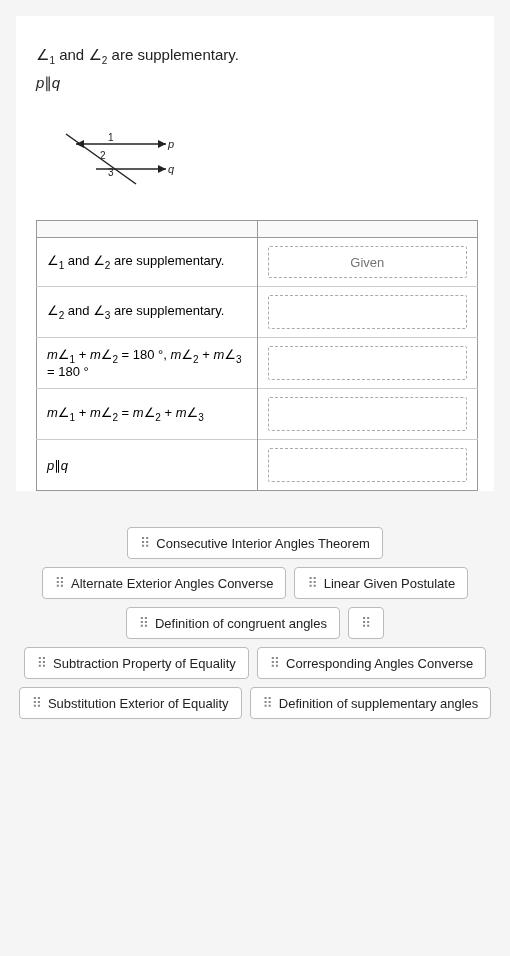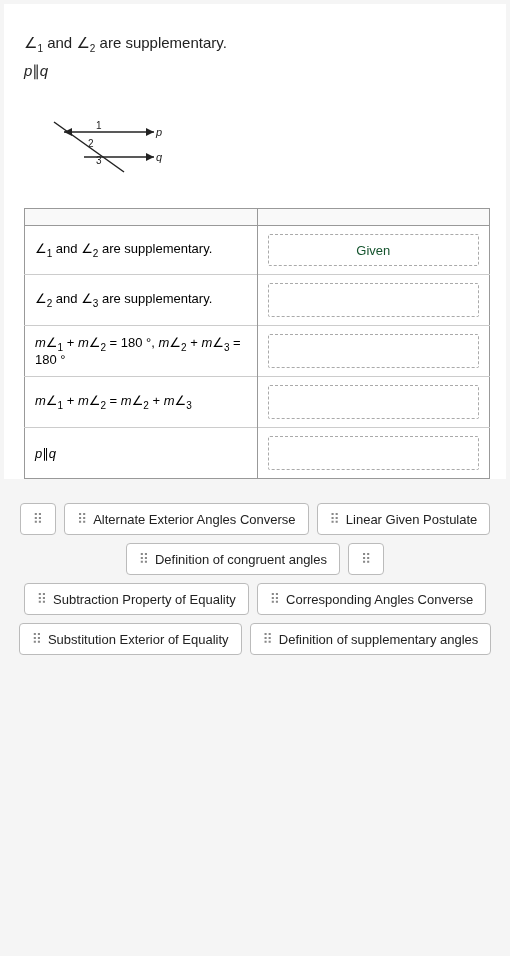--- a/index.html
+++ b/index.html
@@ -7,21 +7,21 @@
       font-family: Arial, sans-serif;
       font-size: 14px;
       background: #f5f5f5;
       width: 510px;
       min-height: 956px;
       overflow-x: hidden;
     }
     .main-content {
       background: #fff;
       padding: 16px 16px 0 20px;
-      margin: 4px;
+      margin: 16px;
     }
     .header-text {
       font-size: 15px;
       line-height: 1.5;
       margin-bottom: 14px;
       color: #222;
     }
     .header-text .proving {
       color: #1565C0;
       font-weight: bold;
@@ -93,21 +93,21 @@
       border-radius: 2px;
       min-height: 32px;
       display: flex;
       align-items: center;
       justify-content: center;
       padding: 4px 6px;
       font-size: 13px;
     }
     .reason-cell.filled {
       background: #fff;
-      color: #14532d;
+      color: #737373;
       text-align: center;
     }
     .reason-cell.empty {
       background: #fff;
       min-height: 34px;
     }
     .drag-area {
       background: #f5f5f5;
       padding: 20px 16px 16px 16px;
       margin-top: 0;
@@ -217,20 +217,21 @@
           </td>
         </tr>
       </tbody>
   </table>
 </div>
 
 <div class="drag-area">
   <div class="drag-chips" id="chips-container">
   <div class="chip">
         <span class="chip-drag-icon">⠿</span>
+        <span>Consecutive Interior Angles Theorem</span>
       </div>
       <div class="chip">
         <span class="chip-drag-icon">⠿</span>
         <span>Alternate Exterior Angles Converse</span>
       </div>
       <div class="chip">
         <span class="chip-drag-icon">⠿</span>
         <span>Linear Given Postulate</span>
       </div>
       <div class="chip">

